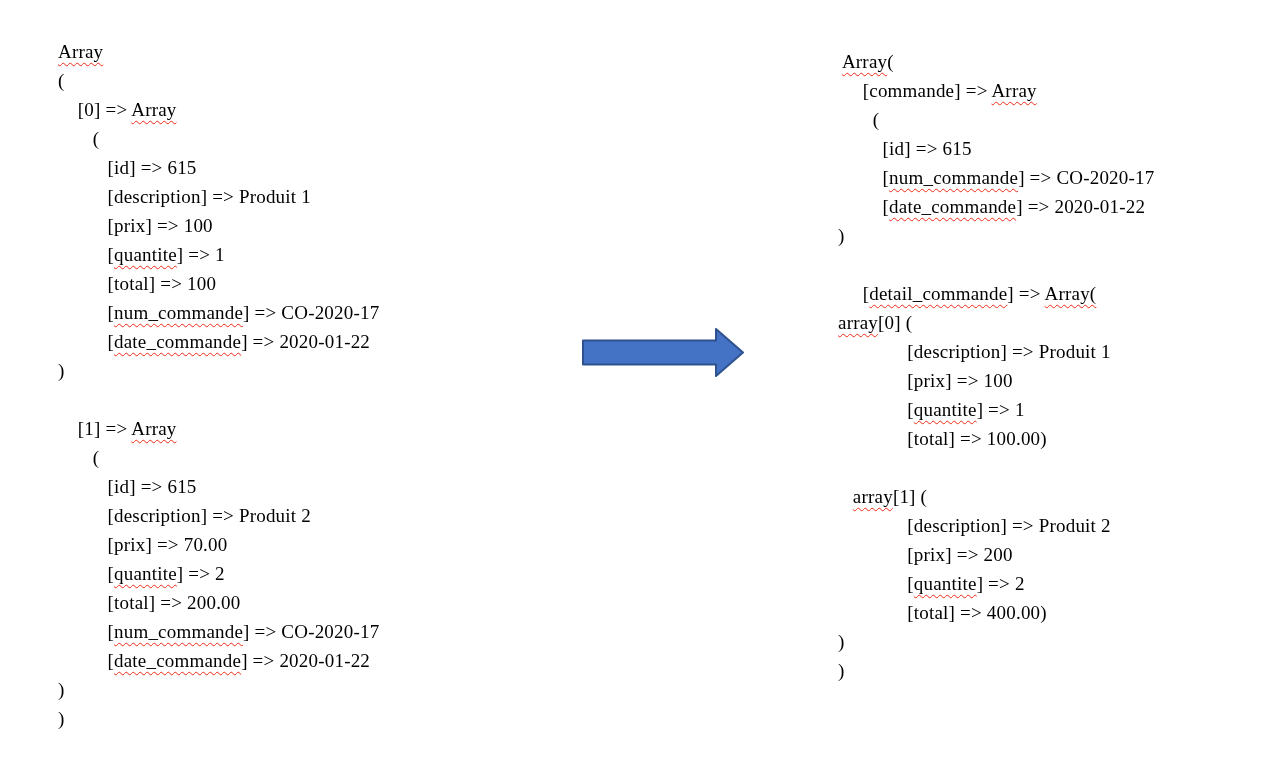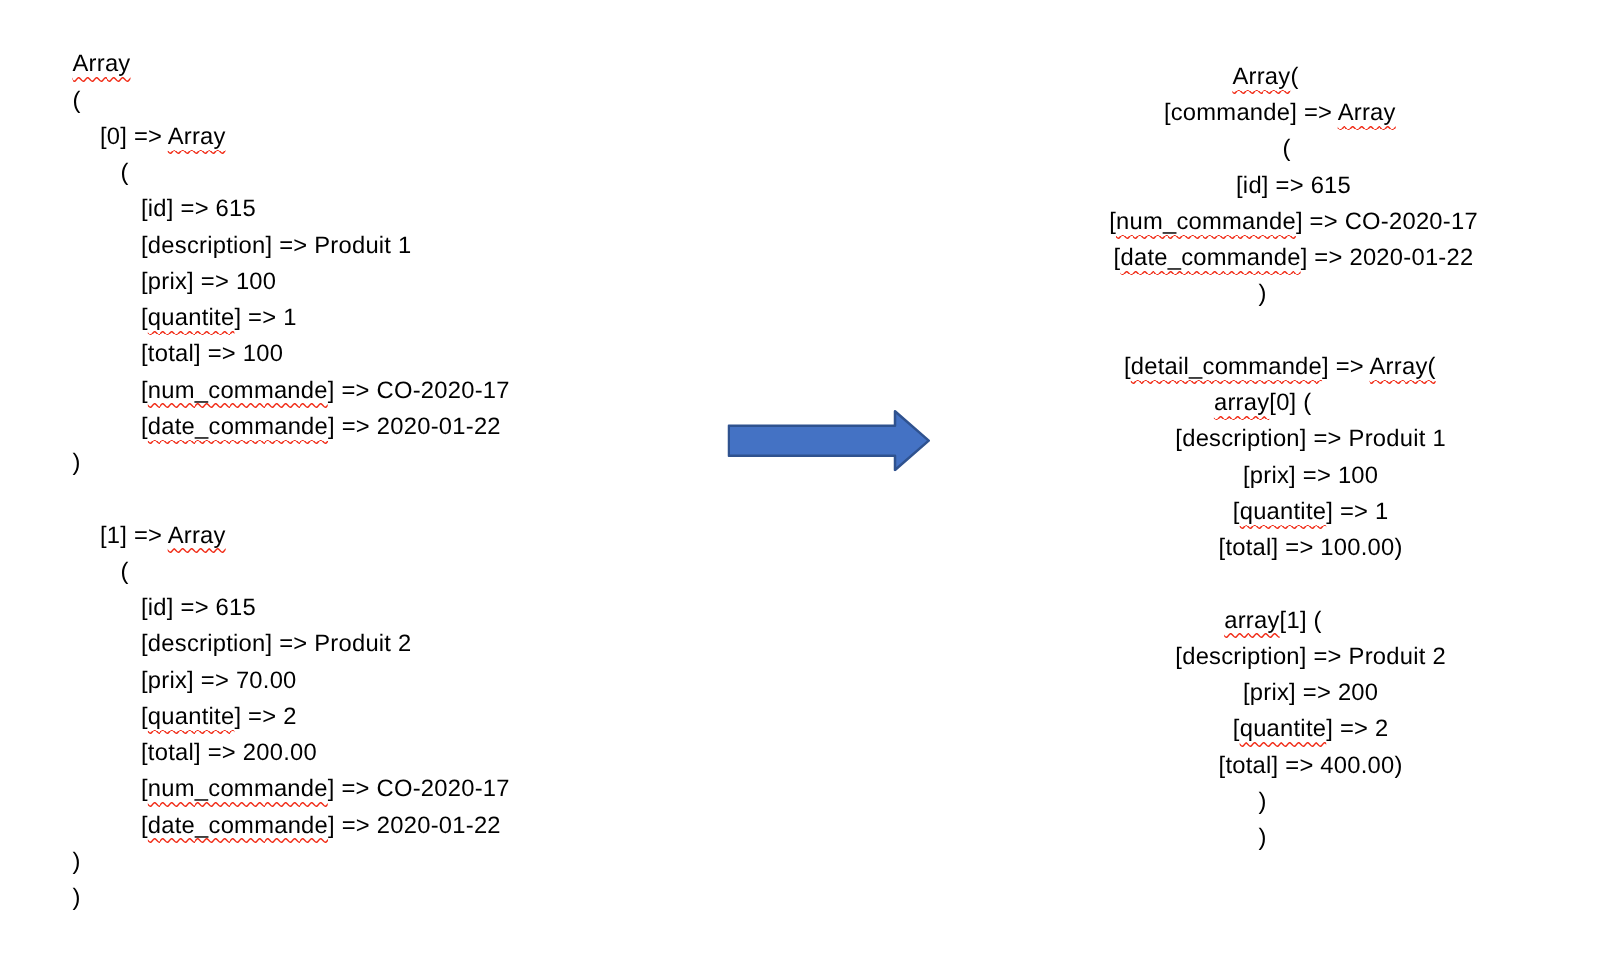--- a/index.html
+++ b/index.html
@@ -6,33 +6,33 @@
     margin: 0;
     padding: 0;
     background: #ffffff;
   }
   #canvas {
     position: relative;
     width: 1287px;
     height: 772px;
     background: #ffffff;
     overflow: hidden;
-    font-family: Liberation Sans, sans-serif;
+    font-family: Liberation Serif, serif;
     color: #000000;
   }
   .code-block {
     position: absolute;
     font-size: 19px;
     line-height: 29px;
     letter-spacing: 0.2px;
     color: #000000;
     white-space: pre;
   }
   .code-block.left  { left: 58px;  top: 37px; }
-  .code-block.right { left: 838px; top: 47px; text-align: center; }
+  .code-block.right { left: 838px; top: 47px; }
   .code-line { white-space: pre; height: 29px; }
   .sq {
     text-decoration-line: underline;
     text-decoration-style: wavy;
     text-decoration-color: #f12b16;
     text-decoration-thickness: 1px;
     text-underline-offset: 4px;
     text-decoration-skip-ink: none;
   }
   .arrow-wrap {

